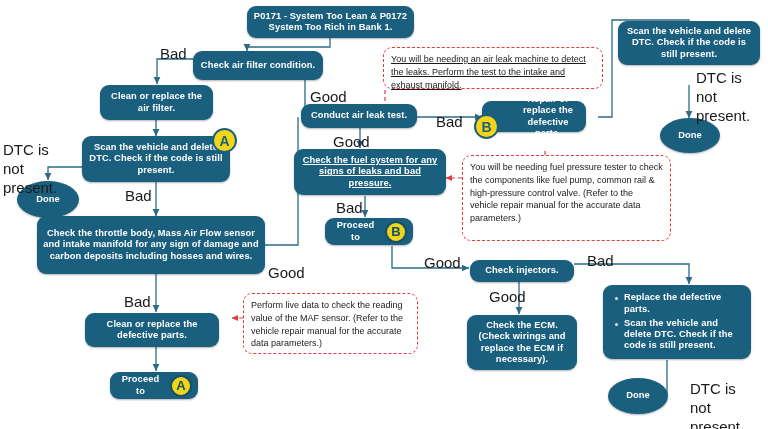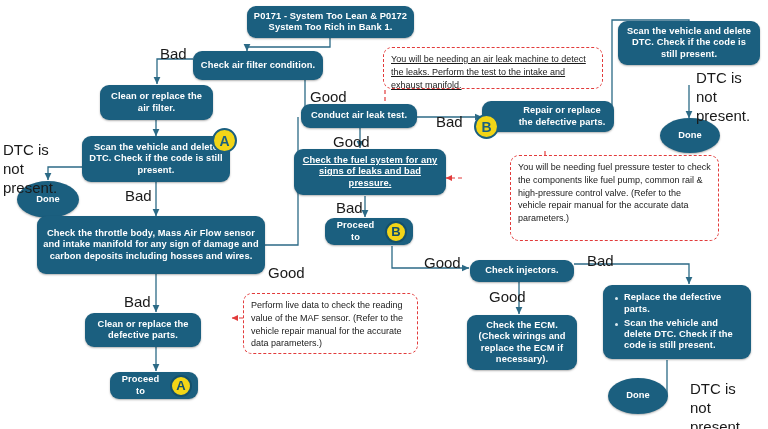--- a/index.html
+++ b/index.html
@@ -150,37 +150,37 @@
 
   <div class="node" style="left:100px;top:85px;width:113px;height:35px;">Clean or replace the air filter.</div>
 
   <div class="node" style="left:82px;top:136px;width:148px;height:46px;">Scan the vehicle and delete DTC. Check if the code is still present.</div>
   <div class="badge" style="left:212px;top:128px;">A</div>
 
   <div class="node oval" style="left:17px;top:181px;width:62px;height:37px;">Done</div>
 
   <div class="node" style="left:37px;top:216px;width:228px;height:58px;">Check the throttle body, Mass Air Flow sensor and intake manifold for any sign of damage and carbon deposits including hosses and wires.</div>
 
-  <div class="node" style="left:85px;top:313px;width:116px;height:34px;">Clean or replace the defective parts.</div>
+  <div class="node" style="left:85px;top:313px;width:134px;height:34px;">Clean or replace the defective parts.</div>
 
   <div class="node proceed" style="left:110px;top:372px;width:88px;height:27px;">
     <span>Proceed to</span>
     <span class="inline-badge">A</span>
   </div>
 
   <div class="node" style="left:301px;top:104px;width:116px;height:24px;">Conduct air leak test.</div>
 
   <div class="node" style="left:294px;top:149px;width:152px;height:46px;text-decoration:underline;">Check the fuel system for any signs of leaks and bad pressure.</div>
 
   <div class="node proceed" style="left:325px;top:218px;width:88px;height:27px;">
     <span>Proceed to</span>
     <span class="inline-badge">B</span>
   </div>
 
-  <div class="node" style="left:482px;top:101px;width:132px;height:31px;padding-left:34px;">Repair or replace the defective parts.</div>
+  <div class="node" style="left:482px;top:101px;width:104px;height:31px;padding-left:34px;">Repair or replace the defective parts.</div>
   <div class="badge" style="left:474px;top:114px;">B</div>
 
   <div class="node" style="left:618px;top:21px;width:142px;height:44px;">Scan the vehicle and delete DTC. Check if the code is still present.</div>
 
   <div class="node oval" style="left:660px;top:118px;width:60px;height:35px;">Done</div>
 
   <div class="node" style="left:470px;top:260px;width:104px;height:22px;">Check injectors.</div>
 
   <div class="node" style="left:467px;top:315px;width:110px;height:55px;">Check the ECM. (Check wirings and replace the ECM if necessary).</div>
 
@@ -188,21 +188,21 @@
     <ul>
       <li>Replace the defective parts.</li>
       <li>Scan the vehicle and delete DTC. Check if the code is still present.</li>
     </ul>
   </div>
 
   <div class="node oval" style="left:608px;top:378px;width:60px;height:36px;">Done</div>
 
   <div class="note" style="left:383px;top:47px;width:220px;height:42px;text-decoration:underline;">You will be needing an air leak machine to detect the leaks. Perform the test to the intake and exhaust manifold.</div>
 
-  <div class="note" style="left:462px;top:155px;width:209px;height:86px;margin-left:48px;">You will be needing fuel pressure tester to check the components like fuel pump, common rail &amp; high-pressure control valve. (Refer to the vehicle repair manual for the accurate data parameters.)</div>
+  <div class="note" style="left:462px;top:155px;width:209px;height:86px;">You will be needing fuel pressure tester to check the components like fuel pump, common rail &amp; high-pressure control valve. (Refer to the vehicle repair manual for the accurate data parameters.)</div>
 
   <div class="note" style="left:243px;top:293px;width:175px;height:61px;">Perform live data to check the reading value of the MAF sensor. (Refer to the vehicle repair manual for the accurate data parameters.)</div>
 
   <div class="lbl" style="left:160px;top:45px;">Bad</div>
   <div class="lbl" style="left:310px;top:88px;">Good</div>
   <div class="lbl two" style="left:3px;top:141px;">DTC is not present.</div>
   <div class="lbl" style="left:125px;top:187px;">Bad</div>
   <div class="lbl" style="left:124px;top:293px;">Bad</div>
   <div class="lbl" style="left:268px;top:264px;">Good</div>
   <div class="lbl" style="left:333px;top:133px;">Good</div>

